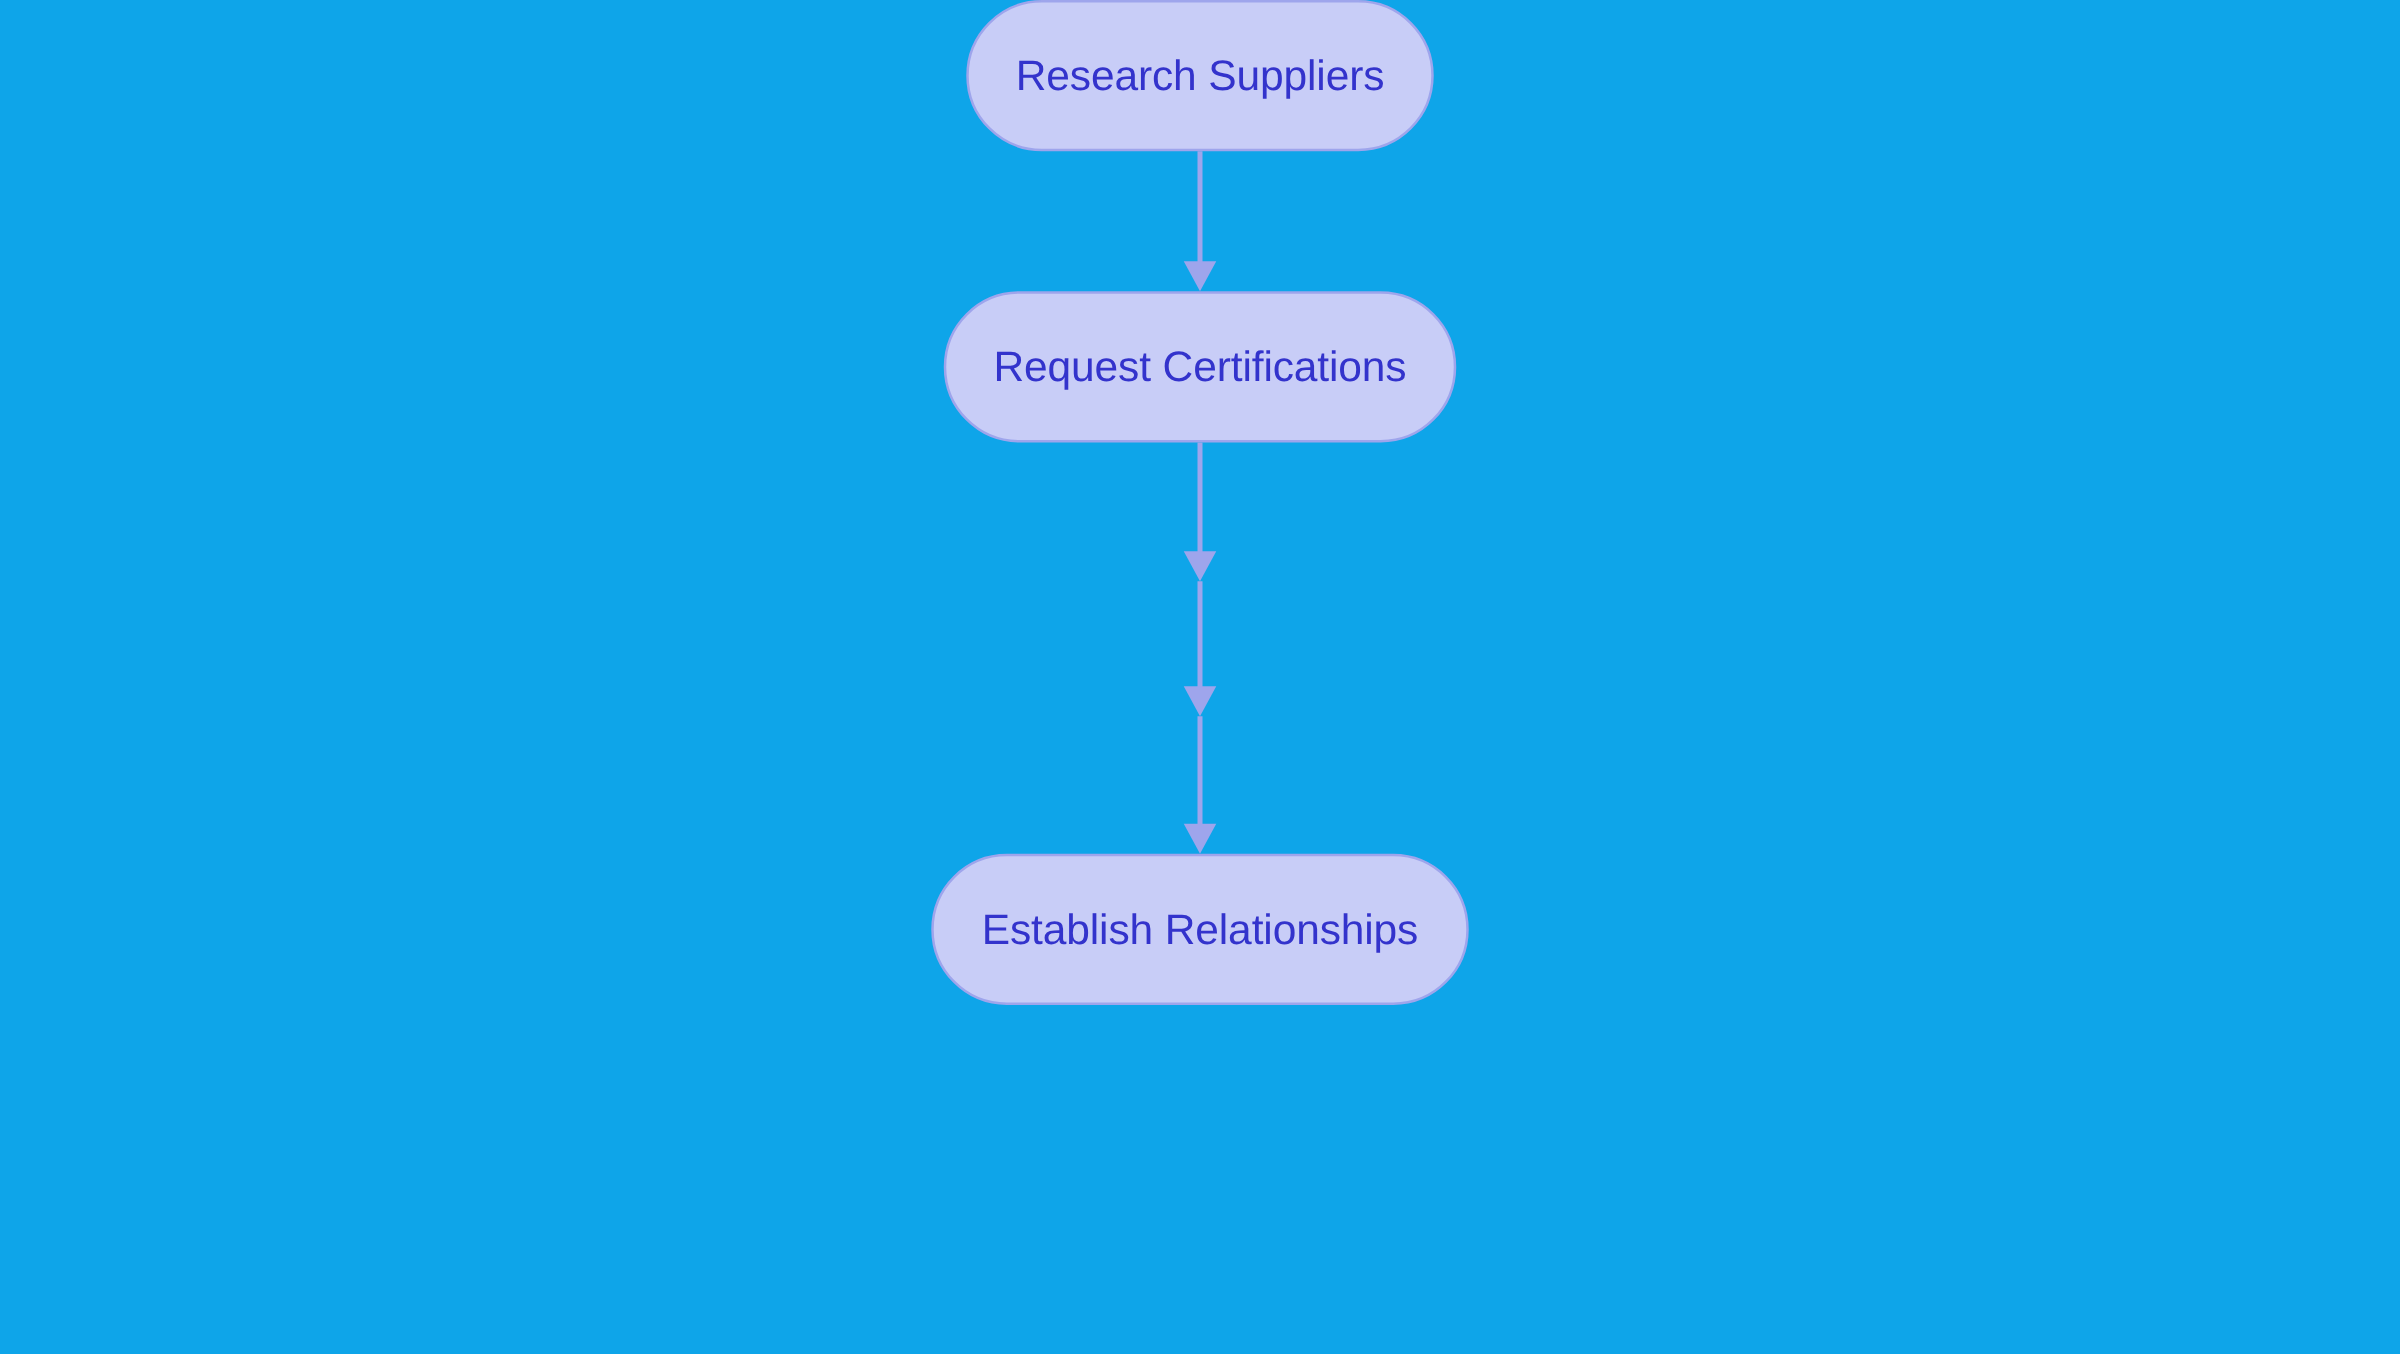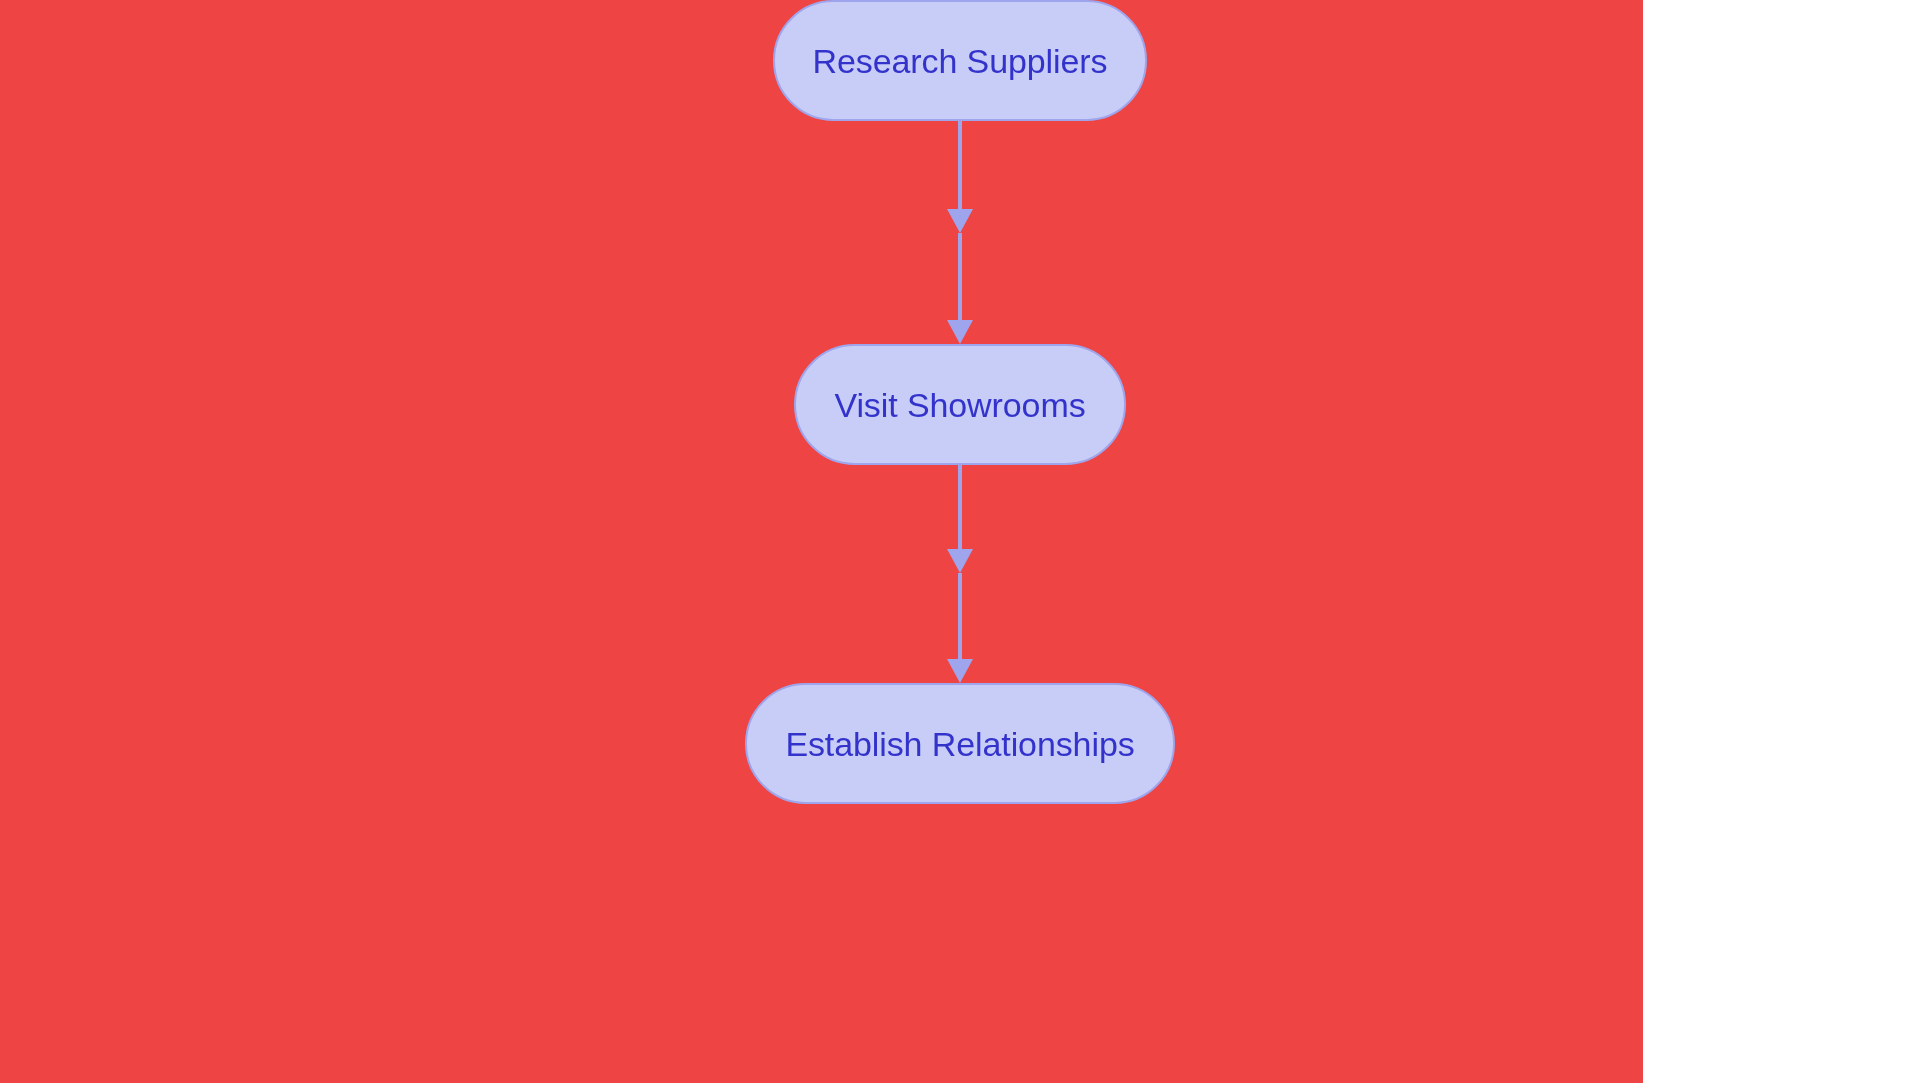--- a/index.html
+++ b/index.html
@@ -10,23 +10,23 @@
   body {
     width: 1920px;
     height: 1083px;
     background: #ffffff;
     font-family: "Liberation Sans", "DejaVu Sans", sans-serif;
     overflow: hidden;
   }
 
   #flowchart-canvas {
     position: relative;
-    width: 1643px;
+    width: 1920px;
     height: 1083px;
-    background: #ef4444;
+    background: #0ea5e9;
   }
 
   .flow-column {
     position: absolute;
     left: 0;
     top: 0;
     width: 1920px;
     height: 1083px;
     display: flex;
     flex-direction: column;
@@ -99,29 +99,29 @@
 
     <div class="flow-node">
       <span class="flow-node-label">Research Suppliers</span>
     </div>
 
     <div class="flow-connector conn-1">
       <div class="connector-line"></div>
       <div class="connector-arrowhead"></div>
     </div>
 
+    <div class="flow-node">
+      <span class="flow-node-label">Request Certifications</span>
+    </div>
 
     <div class="flow-connector conn-2">
       <div class="connector-line"></div>
       <div class="connector-arrowhead"></div>
     </div>
 
-    <div class="flow-node">
-      <span class="flow-node-label">Visit Showrooms</span>
-    </div>
 
     <div class="flow-connector conn-3">
       <div class="connector-line"></div>
       <div class="connector-arrowhead"></div>
     </div>
 
 
     <div class="flow-connector conn-4">
       <div class="connector-line"></div>
       <div class="connector-arrowhead"></div>

